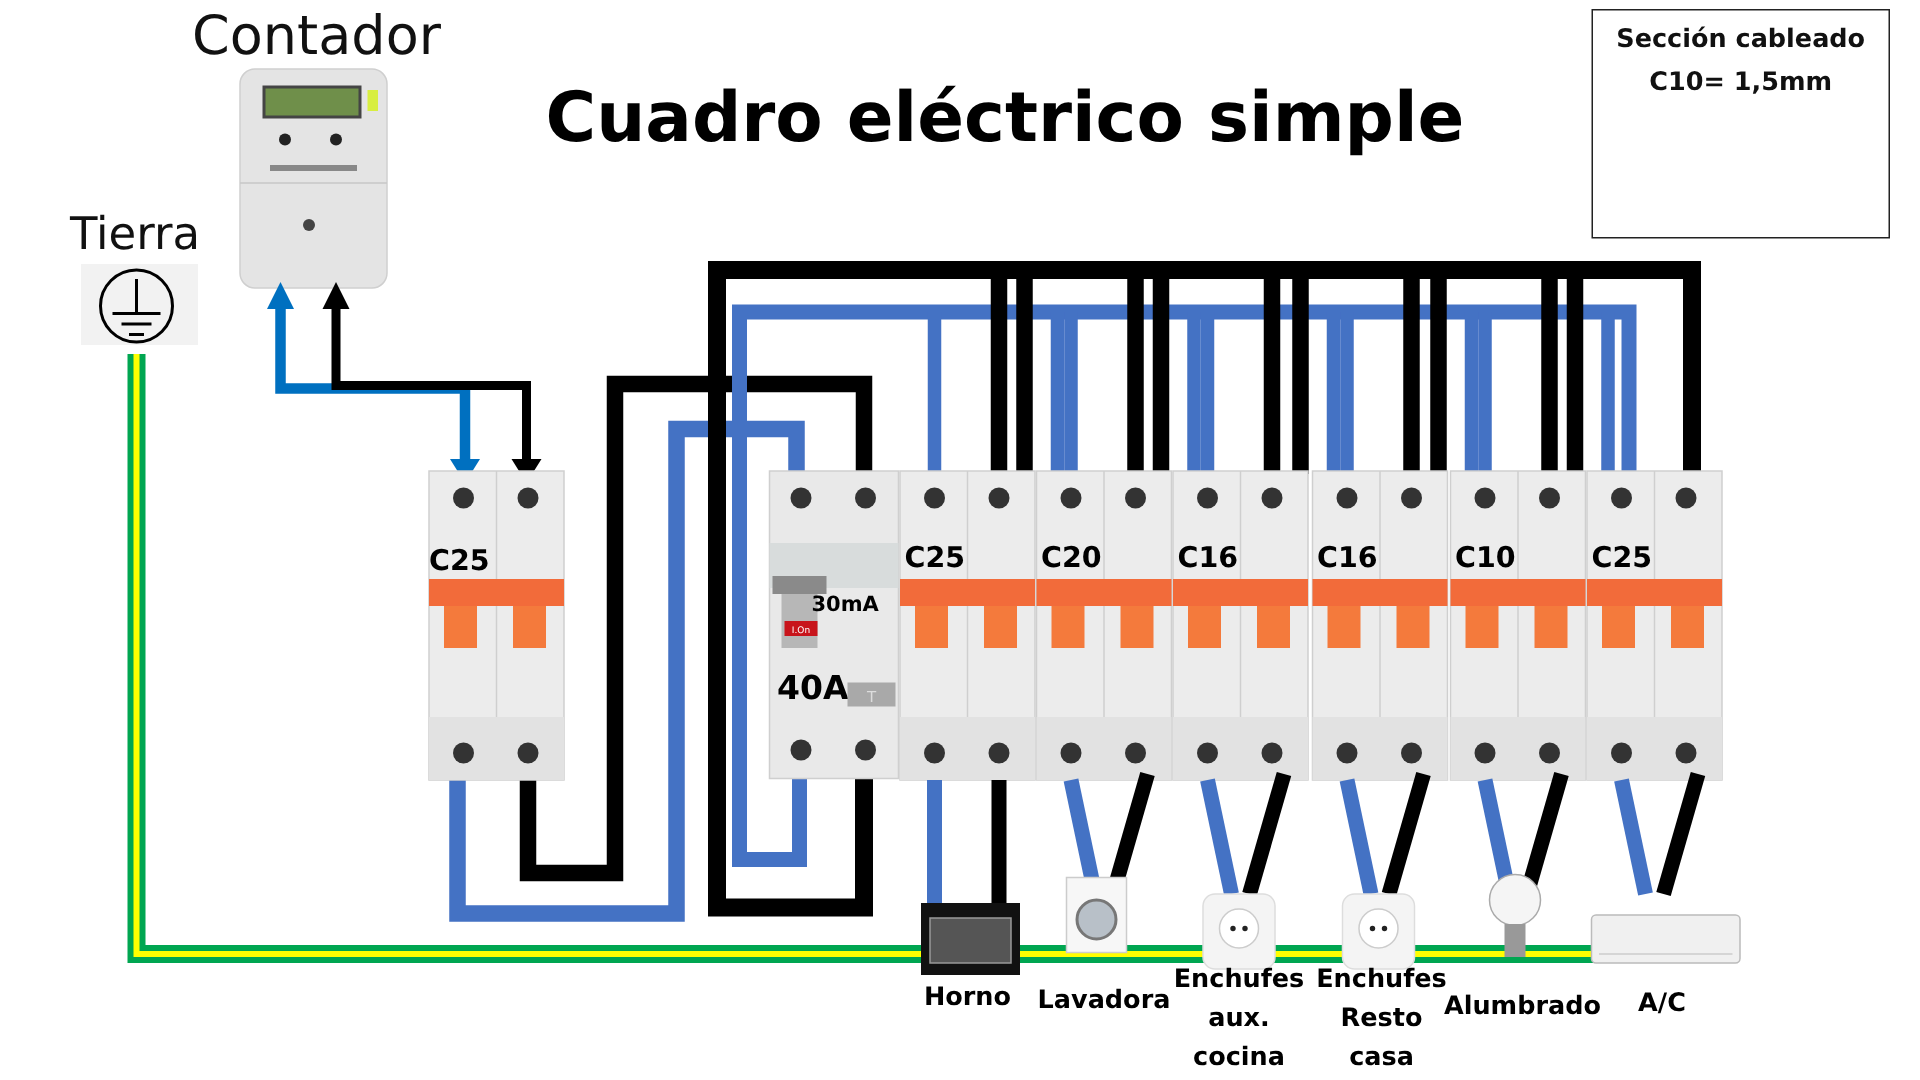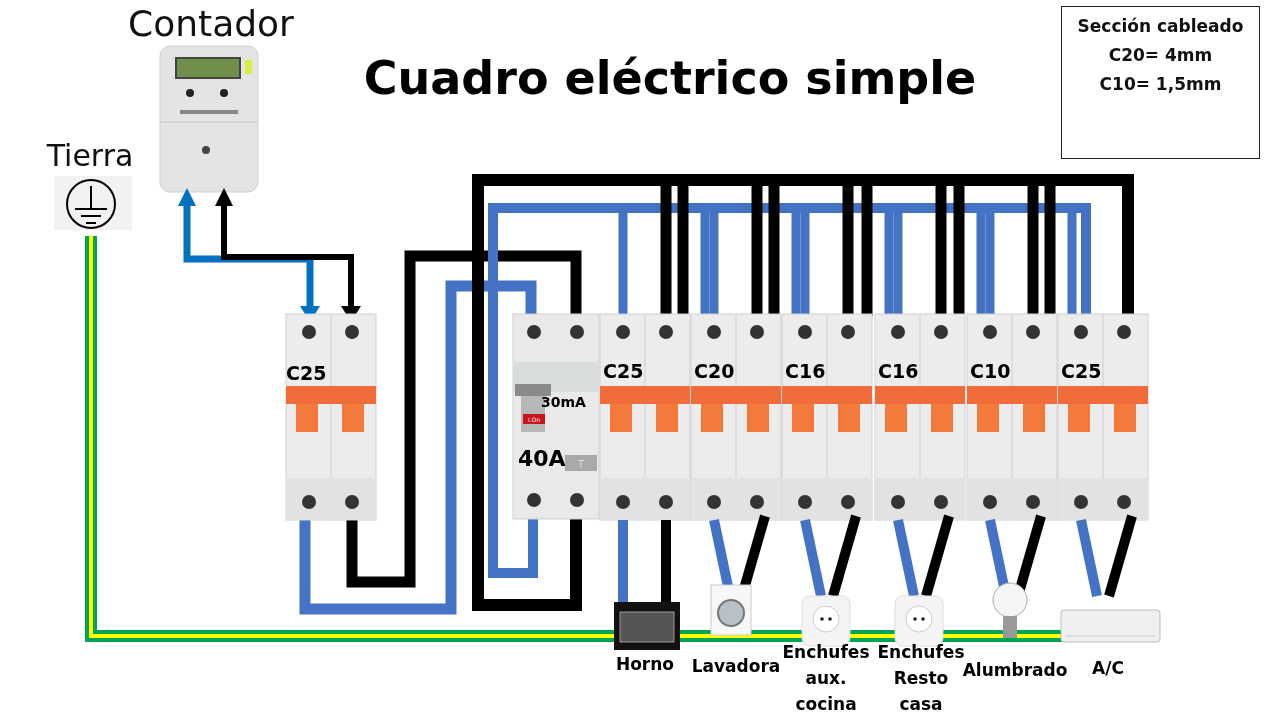--- a/index.html
+++ b/index.html
@@ -261,15 +261,14 @@
       <text x="921" y="658" text-anchor="middle" class="lbl" font-size="17">Enchufes</text>
       <text x="921" y="684" text-anchor="middle" class="lbl" font-size="17">Resto</text>
       <text x="921" y="710" text-anchor="middle" class="lbl" font-size="17">casa</text>
       <text x="1015" y="676" text-anchor="middle" class="lbl" font-size="17">Alumbrado</text>
       <text x="1108" y="674" text-anchor="middle" class="lbl" font-size="17">A/C</text>
     </g>
 </svg>
 
 <div class="legend">
   <div>Sección cableado</div>
-  <div>C20= 4mm</div>
   <div>C10= 1,5mm</div>
 </div>
 
 </body></html>

